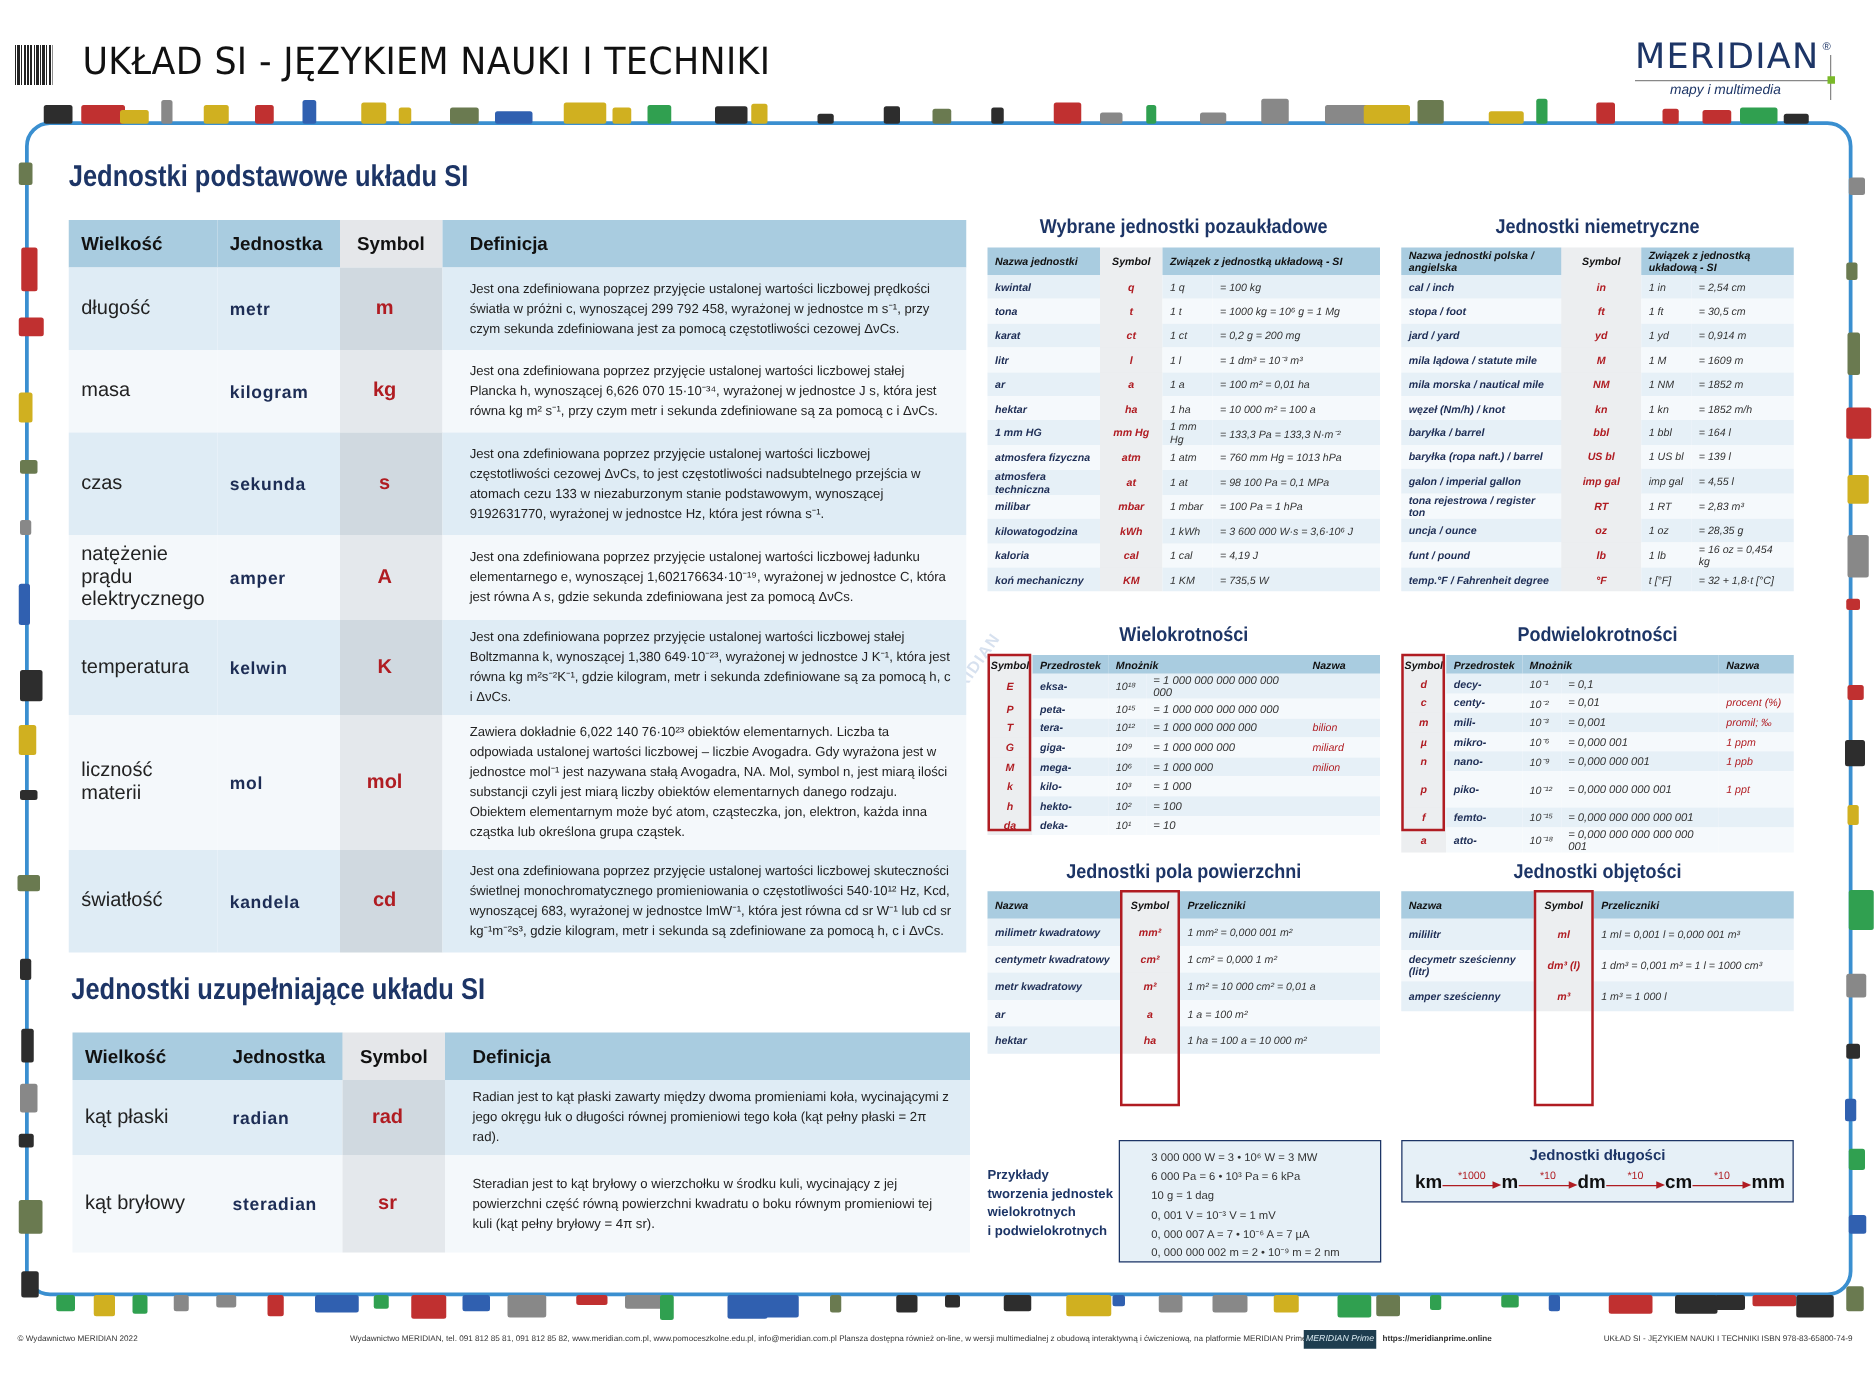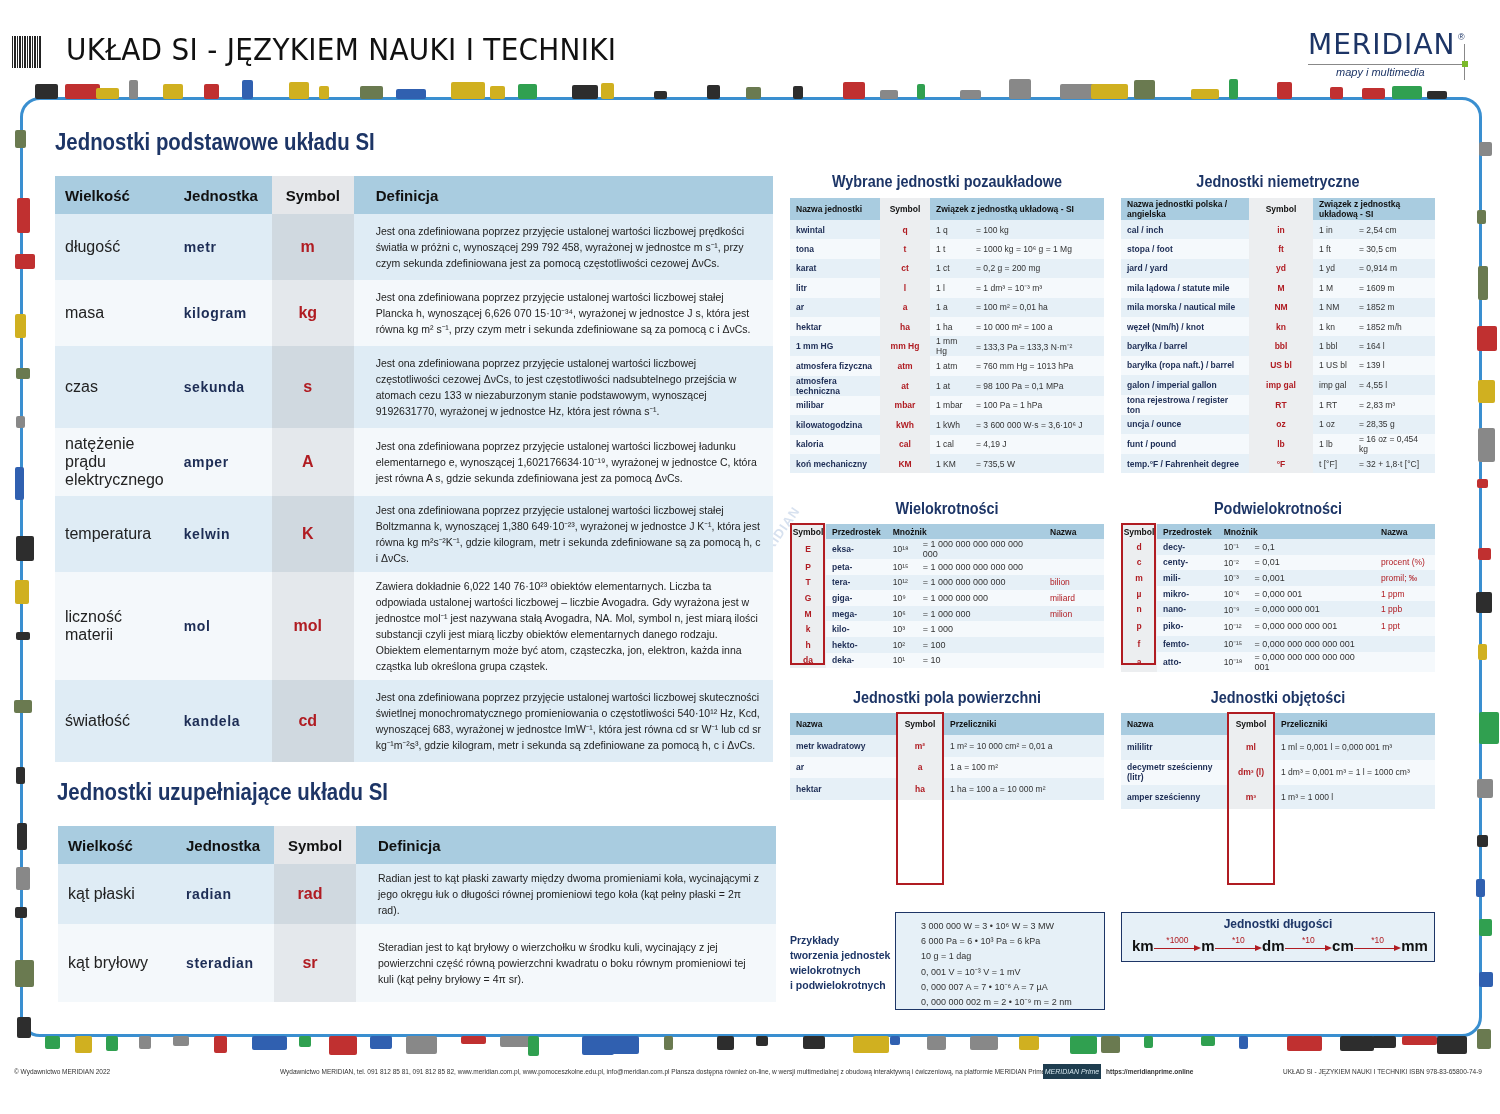--- a/index.html
+++ b/index.html
@@ -36,21 +36,21 @@
   .si-table tr.odd td { background: #dfecf5; }
   .si-table tr.even td { background: #f4f8fb; }
   .si-table tr.odd td.sym { background: #d0d9e0; }
   .si-table tr.even td.sym { background: #e4e8ec; }
   .si-table td.q { font-size: 16px; color: #222; width: 118px; }
   .si-table td.u { font-weight: bold; color: #1d2d55; font-size: 14px; letter-spacing: 0.6px; width: 98px; }
   .si-table td.sym { color: #b01c22; font-weight: bold; font-size: 16px; width: 82px; }
   .si-table td.def { font-size: 10.5px; line-height: 16px; color: #222; padding: 6px 12px 6px 22px; }
 
   
-  .st { position: absolute; border-collapse: collapse; font-size: 8.5px; }
+  .st { position: absolute; border-collapse: collapse; font-size: 8.5px; font-style: italic; }
   .st th { background: #a9cce0; font-weight: bold; text-align: left; padding: 0 6px; height: 22px; color: #111; font-size: 8.5px; }
   .st td { padding: 0 6px; height: 19.4px; color: #333; }
   .st tr:nth-child(odd) td { background: #e6f0f7; }
   .st tr:nth-child(even) td { background: #f5f9fc; }
   .st td.name { font-weight: bold; color: #1d2d55; }
   .st td.sym { color: #b01c22; font-weight: bold; text-align: center; }
   .st th.sym { text-align: center; }
   .st td.sym, .st th.sym { background-color: rgba(150,160,170,0.18) !important; }
   .st td.red { color: #b01c22; }
   .redbox { position: absolute; border: 2px solid #b01c22; pointer-events: none; }
@@ -570,21 +570,21 @@
       </tr>
       <tr>
         <td class="sym" style="height:15.6px">n</td>
         <td class="name" style="height:15.6px">nano-</td>
         <td style="width:30px;height:15.6px">10⁻⁹</td>
         <td style="height:15.6px;font-size:9px">= 0,000 000 001</td>
         <td class="red" style="height:15.6px">1 ppb</td>
       </tr>
       <tr>
         <td class="sym" style="height:15.6px">p</td>
-        <td class="name" style="height:19px">piko-</td>
+        <td class="name" style="height:29px">piko-</td>
         <td style="width:30px;height:15.6px">10⁻¹²</td>
         <td style="height:15.6px;font-size:9px">= 0,000 000 000 001</td>
         <td class="red" style="height:15.6px">1 ppt</td>
       </tr>
       <tr>
         <td class="sym" style="height:15.6px">f</td>
         <td class="name" style="height:15.6px">femto-</td>
         <td style="width:30px;height:15.6px">10⁻¹⁵</td>
         <td style="height:15.6px;font-size:9px">= 0,000 000 000 000 001</td>
         <td class="red" style="height:15.6px"></td>
@@ -603,20 +603,30 @@
 <div class="sub-title" style="left:790px; top:689px; width:314px;">Jednostki pola powierzchni</div>
 <table class="st" style="left:790px; top:713px; width:314px;">
   <thead>
       <tr>
     <th style="width:106px">Nazwa</th>
     <th class="sym" style="width:48px">Symbol</th>
     <th>Przeliczniki</th>
   </tr>
     </thead>
   <tbody id="area-body">
+      <tr>
+        <td class="name" style="height:21.6px">milimetr kwadratowy</td>
+        <td class="sym" style="height:21.6px">mm²</td>
+        <td style="height:21.6px">1 mm² = 0,000 001 m²</td>
+      </tr>
+      <tr>
+        <td class="name" style="height:21.6px">centymetr kwadratowy</td>
+        <td class="sym" style="height:21.6px">cm²</td>
+        <td style="height:21.6px">1 cm² = 0,000 1 m²</td>
+      </tr>
       <tr>
         <td class="name" style="height:21.6px">metr kwadratowy</td>
         <td class="sym" style="height:21.6px">m²</td>
         <td style="height:21.6px">1 m² = 10 000 cm² = 0,01 a</td>
       </tr>
       <tr>
         <td class="name" style="height:21.6px">ar</td>
         <td class="sym" style="height:21.6px">a</td>
         <td style="height:21.6px">1 a = 100 m²</td>
       </tr>

